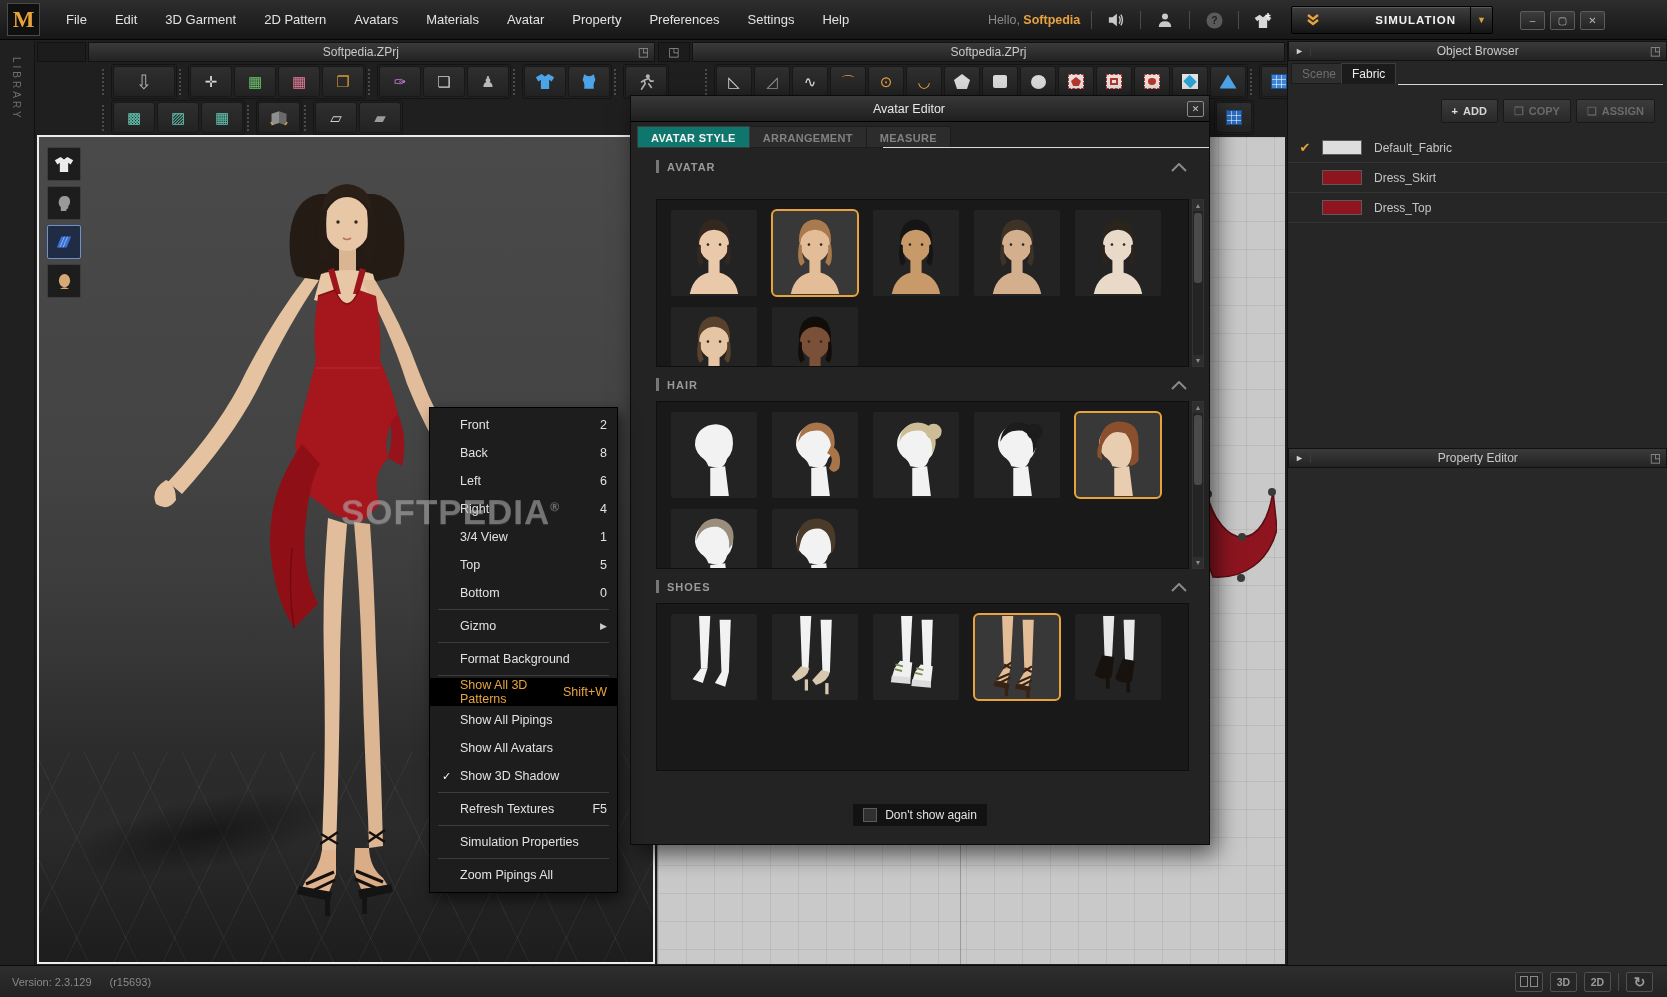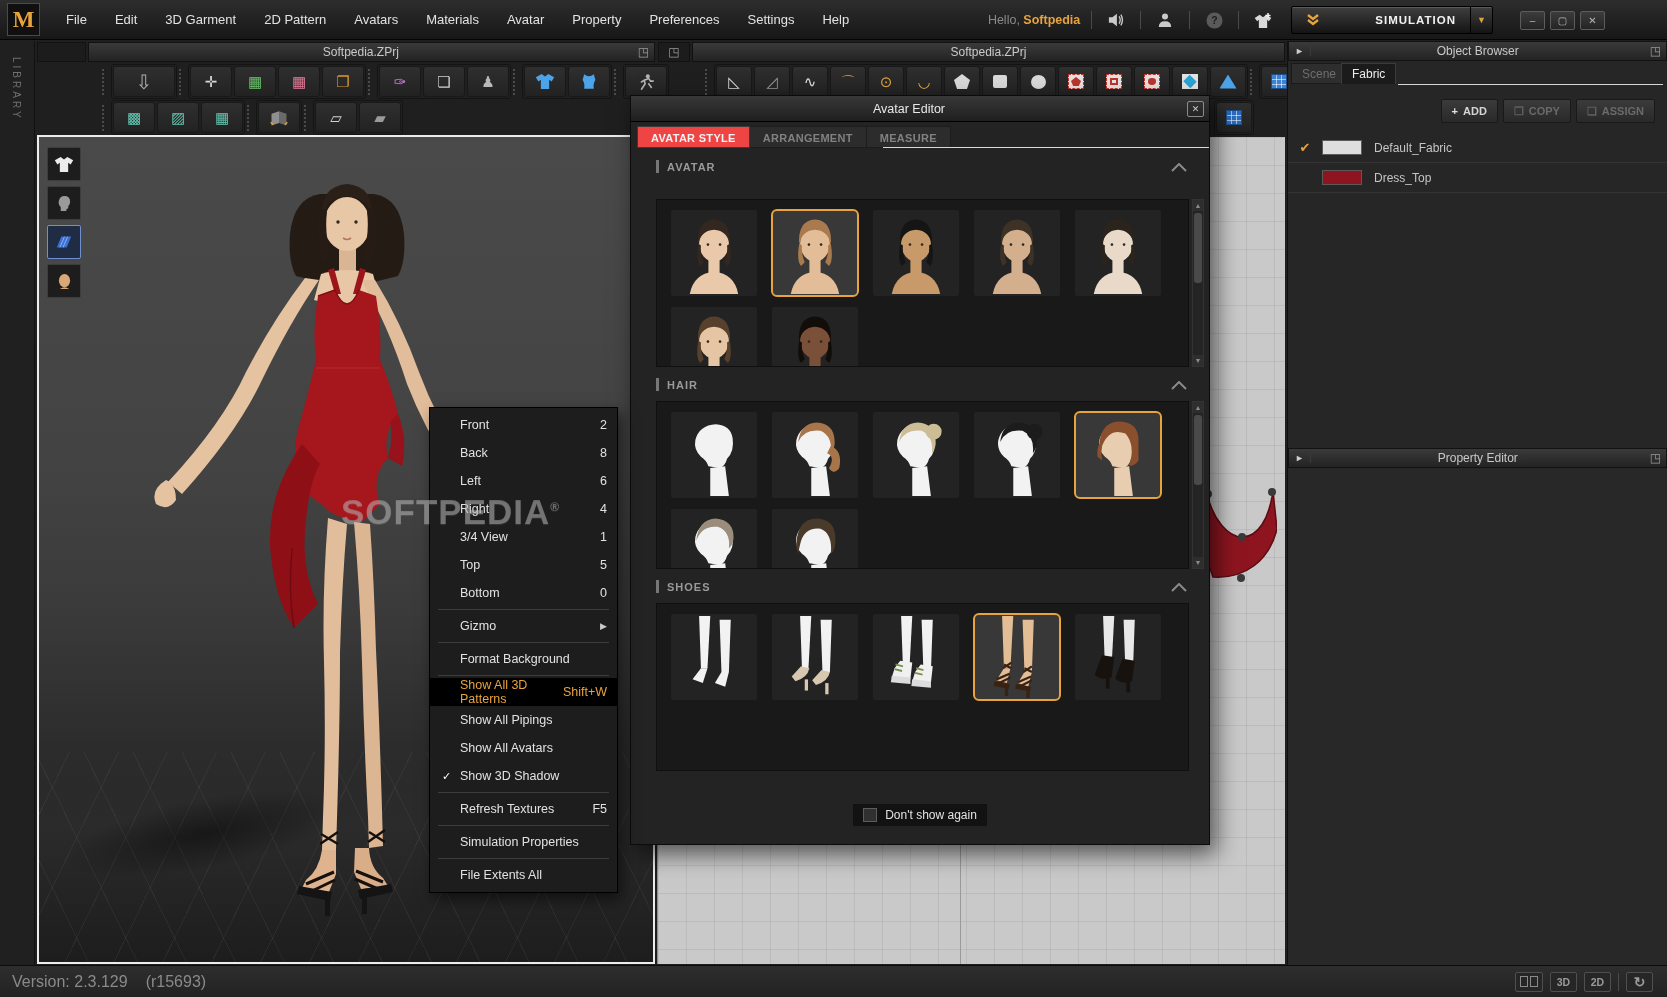--- a/index.html
+++ b/index.html
@@ -132,39 +132,39 @@
   .fab-check { width:34px; text-align:center; color:#e8a33d; font-size:13px; }
   .fab-swatch { width:40px; height:15px; border:1px solid #5a5a5a; }
   .fab-name { margin-left:12px; font-size:12px; color:#c5c5c5; }
   .pe-head { position:absolute; left:0; top:407px; width:100%; }
   .pe-body { position:absolute; left:0; top:428px; bottom:0; width:100%; background:#282828; }
 
   
   .statusbar { position:absolute; left:0; top:965px; width:1667px; height:32px;
     background:linear-gradient(#2e2e2e,#222); border-top:1px solid #0c0c0c;
     display:flex; align-items:center; }
-  .version { margin-left:12px; font-size:16px; color:#8a8a8a; display:flex; gap:18px; }
+  .version { margin-left:12px; font-size:11px; color:#8a8a8a; display:flex; gap:18px; }
   .status-right { margin-left:auto; margin-right:14px; display:flex; align-items:center; gap:7px; }
   .sbox { height:20px; min-width:27px; padding:0 4px; border:1px solid #4f4f4f; border-radius:2px;
     background:#262626; color:#9a9a9a; font-size:10.5px; font-weight:bold;
     display:flex; align-items:center; justify-content:center; gap:2px; }
   .split-cell { width:8px; height:11px; border:1px solid #8a8a8a; }
 
   
   .dialog { position:absolute; left:630px; top:95px; width:580px; height:750px; background:#232323;
     border:1px solid #0b0b0b; box-shadow:6px 9px 22px rgba(0,0,0,.6); z-index:40; }
   .dlg-title { height:26px; background:linear-gradient(#383838,#1f1f1f); border-bottom:1px solid #000;
     display:flex; align-items:center; }
   .dlg-title .t { flex:1; text-align:center; font-size:12.5px; color:#e8e8e8; }
   .dlg-close { width:17px; height:16px; margin-right:5px; border:1px solid #8a8a8a; border-radius:2px;
     color:#c9c9c9; font-size:9px; display:flex; align-items:center; justify-content:center; }
   .dlg-tabs { position:absolute; left:6px; top:30px; display:flex; }
   .dlg-tab { height:22px; padding:0 13px; font-size:11px; font-weight:bold; line-height:22px;
     letter-spacing:.3px; }
-  .dlg-tab.active { background:#ef4444; color:#f2f2f2; border:1px solid #3a3a3a; }
+  .dlg-tab.active { background:#0f766e; color:#f2f2f2; border:1px solid #3a3a3a; }
   .dlg-tab.inactive { background:#2c2c2c; color:#818181; border:1px solid #1c1c1c; border-left:none; }
   .dlg-tabline { position:absolute; top:51px; left:252px; right:0; height:1px; background:#d9d9d9; }
   .sec-label { position:absolute; left:25px; display:flex; align-items:center; gap:8px;
     font-size:11px; font-weight:bold; letter-spacing:1px; color:#9a9a9a; }
   .sec-bar { width:3px; height:13px; background:#777; }
   .sec-chevron { position:absolute; right:22px; }
   .sec-box { position:absolute; left:25px; width:533px; height:168px; background:#191919;
     border:1px solid #0f0f0f; overflow:hidden; }
   .thumb-row { display:flex; gap:13px; padding:9px 0 0 13px; }
   .thumb { width:88px; height:88px; background:#232323; border:1px solid #191919; border-radius:3px;
@@ -575,20 +575,25 @@
       </div>
     <div id="fabricList">
         <div class="fab-row">
           <span class="fab-check">✔</span>
           <span class="fab-swatch" style="background: rgb(222, 222, 222);"></span>
           <span class="fab-name">Default_Fabric</span>
         </div>
         <div class="fab-row">
           <span class="fab-check"></span>
           <span class="fab-swatch" style="background: rgb(142, 21, 32);"></span>
+          <span class="fab-name">Dress_Skirt</span>
+        </div>
+        <div class="fab-row">
+          <span class="fab-check"></span>
+          <span class="fab-swatch" style="background: rgb(142, 21, 32);"></span>
           <span class="fab-name">Dress_Top</span>
         </div>
       </div>
     <div class="phead pe-head">
       <span class="arrow">►</span>
       <span class="t">Property Editor</span>
       <span class="expand-glyph">◳</span>
     </div>
     <div class="pe-body"></div>
   </div>
@@ -940,21 +945,21 @@
         <span class="ctx-short">F5</span>
       </div>
       <div class="ctx-sep"></div>
       <div class="ctx-item">
         <span class="ctx-check"></span>
         <span class="ctx-label">Simulation Properties</span>
       </div>
       <div class="ctx-sep"></div>
       <div class="ctx-item">
         <span class="ctx-check"></span>
-        <span class="ctx-label">File Extents All</span>
+        <span class="ctx-label">Zoom Pipings All</span>
       </div>
     </div>
 
   <div class="watermark">
     <span>SOFTPEDIA</span><sup>®</sup>
   </div>
 
 </div>
 
 </body></html>

